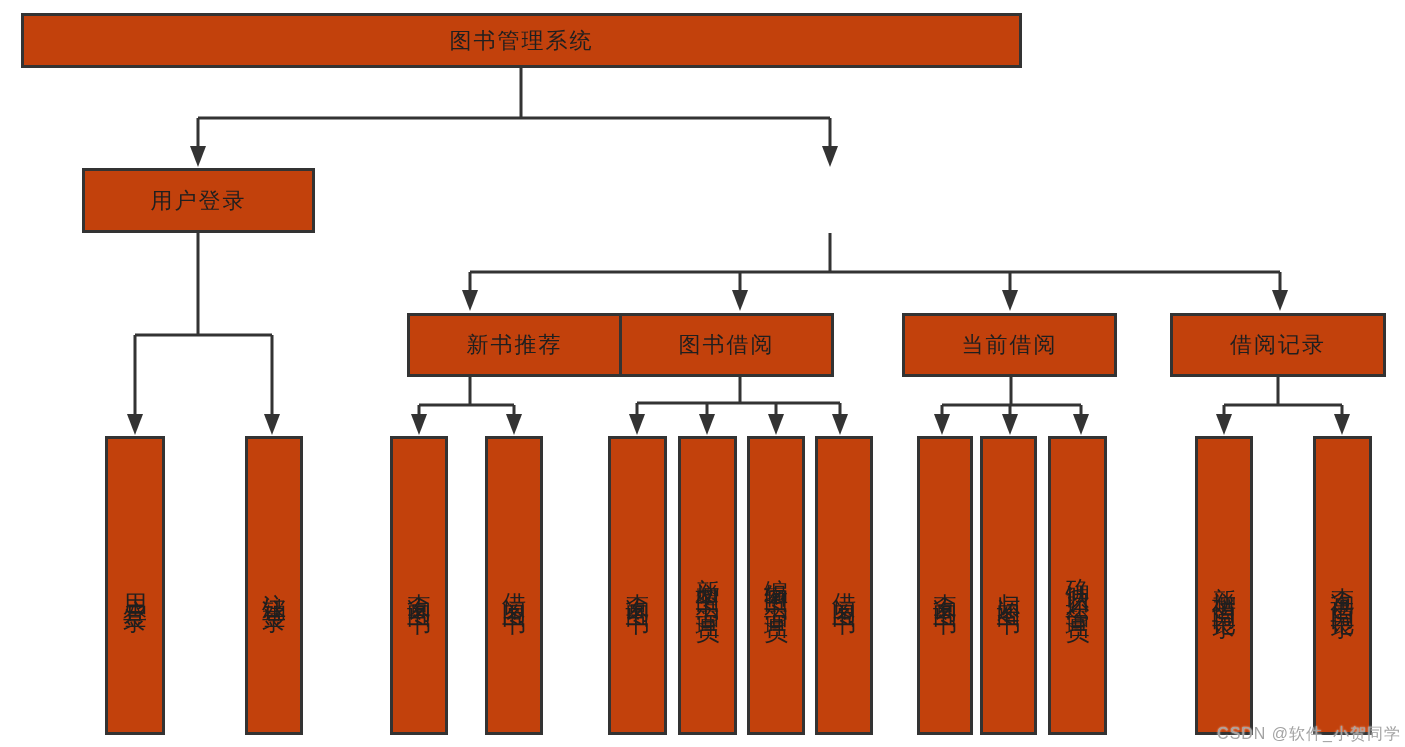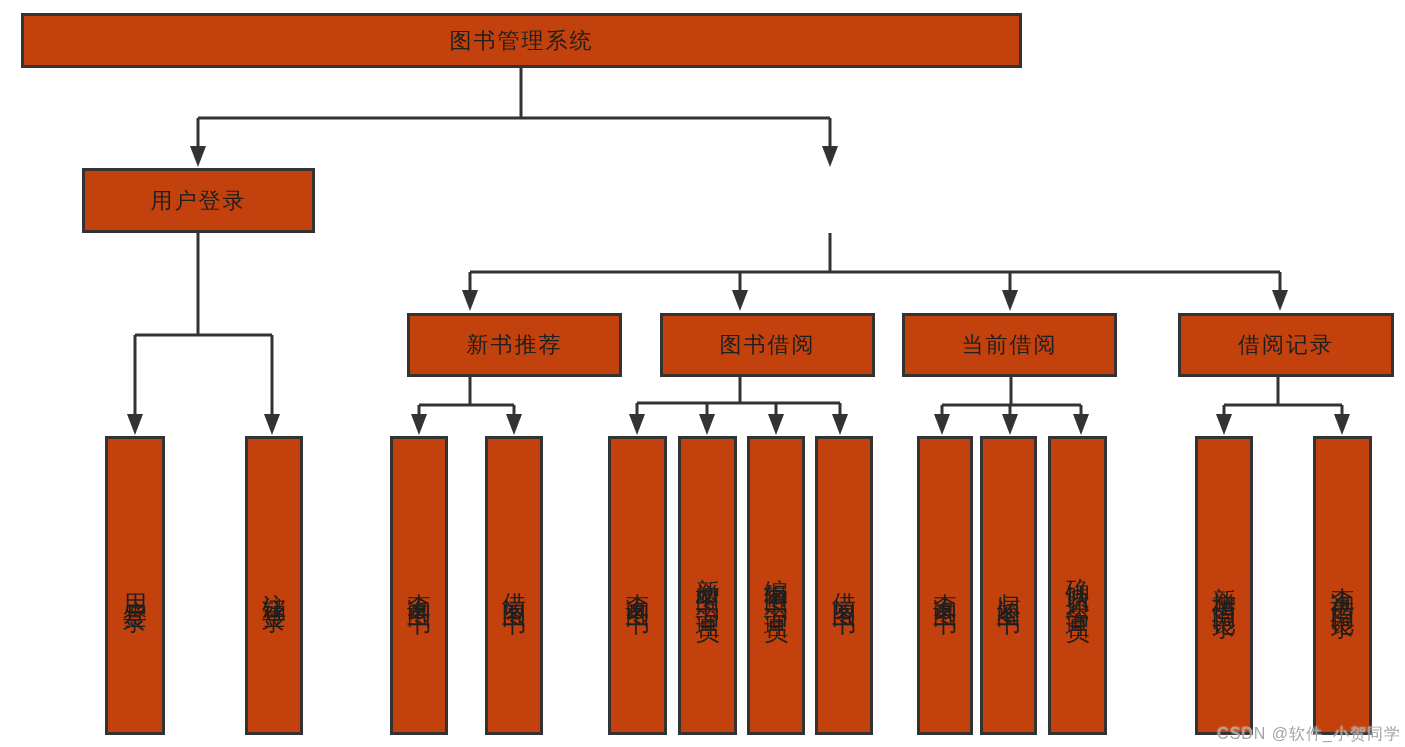--- a/index.html
+++ b/index.html
@@ -42,23 +42,23 @@
     text-orientation: mixed;
     font-size: 24px;
     letter-spacing: 6px;
     line-height: 1;
   }
   
   .n-root { left: 21px;  top: 13px;  width: 1001px; height: 55px; }
   .n-l2a  { left: 82px;  top: 168px; width: 233px;  height: 65px; }
   .n-l2b  { left: 713px; top: 168px; width: 234px;  height: 65px; }
   .n-l3a  { left: 363px; top: 313px; width: 215px;  height: 64px; margin-left: 44px; }
-  .n-l3b  { left: 660px; top: 313px; width: 215px;  height: 64px; }
+  .n-l3b  { left: 619px; top: 313px; width: 215px;  height: 64px; }
   .n-l3c  { left: 902px; top: 313px; width: 215px;  height: 64px; }
-  .n-l3d  { left: 1170px; top: 313px; width: 216px; height: 64px; margin-left: 8px; }
+  .n-l3d  { left: 1170px; top: 313px; width: 216px; height: 64px; }
   .leaf   { top: 436px; height: 299px; }
   .n-a1 { left: 105px;  width: 60px; }
   .n-a2 { left: 245px;  width: 58px; }
   .n-b1 { left: 390px;  width: 58px; }
   .n-b2 { left: 485px;  width: 58px; }
   .n-c1 { left: 608px;  width: 59px; }
   .n-c2 { left: 678px;  width: 59px; }
   .n-c3 { left: 747px;  width: 58px; }
   .n-c4 { left: 815px;  width: 58px; }
   .n-d1 { left: 917px;  width: 56px; }

